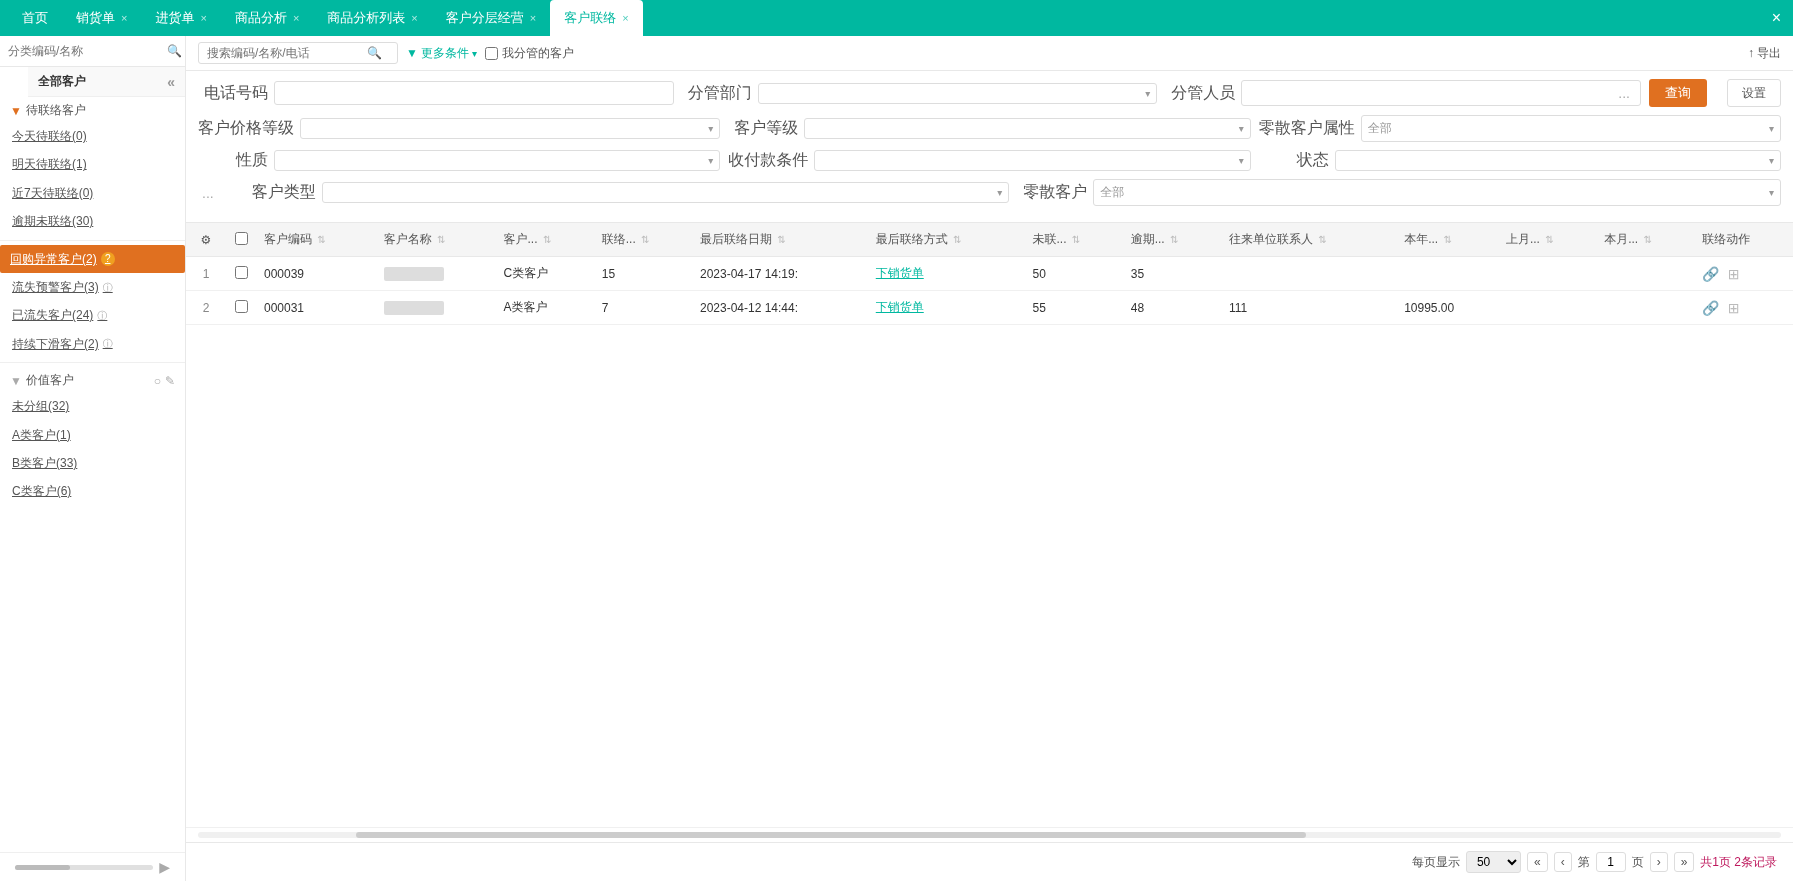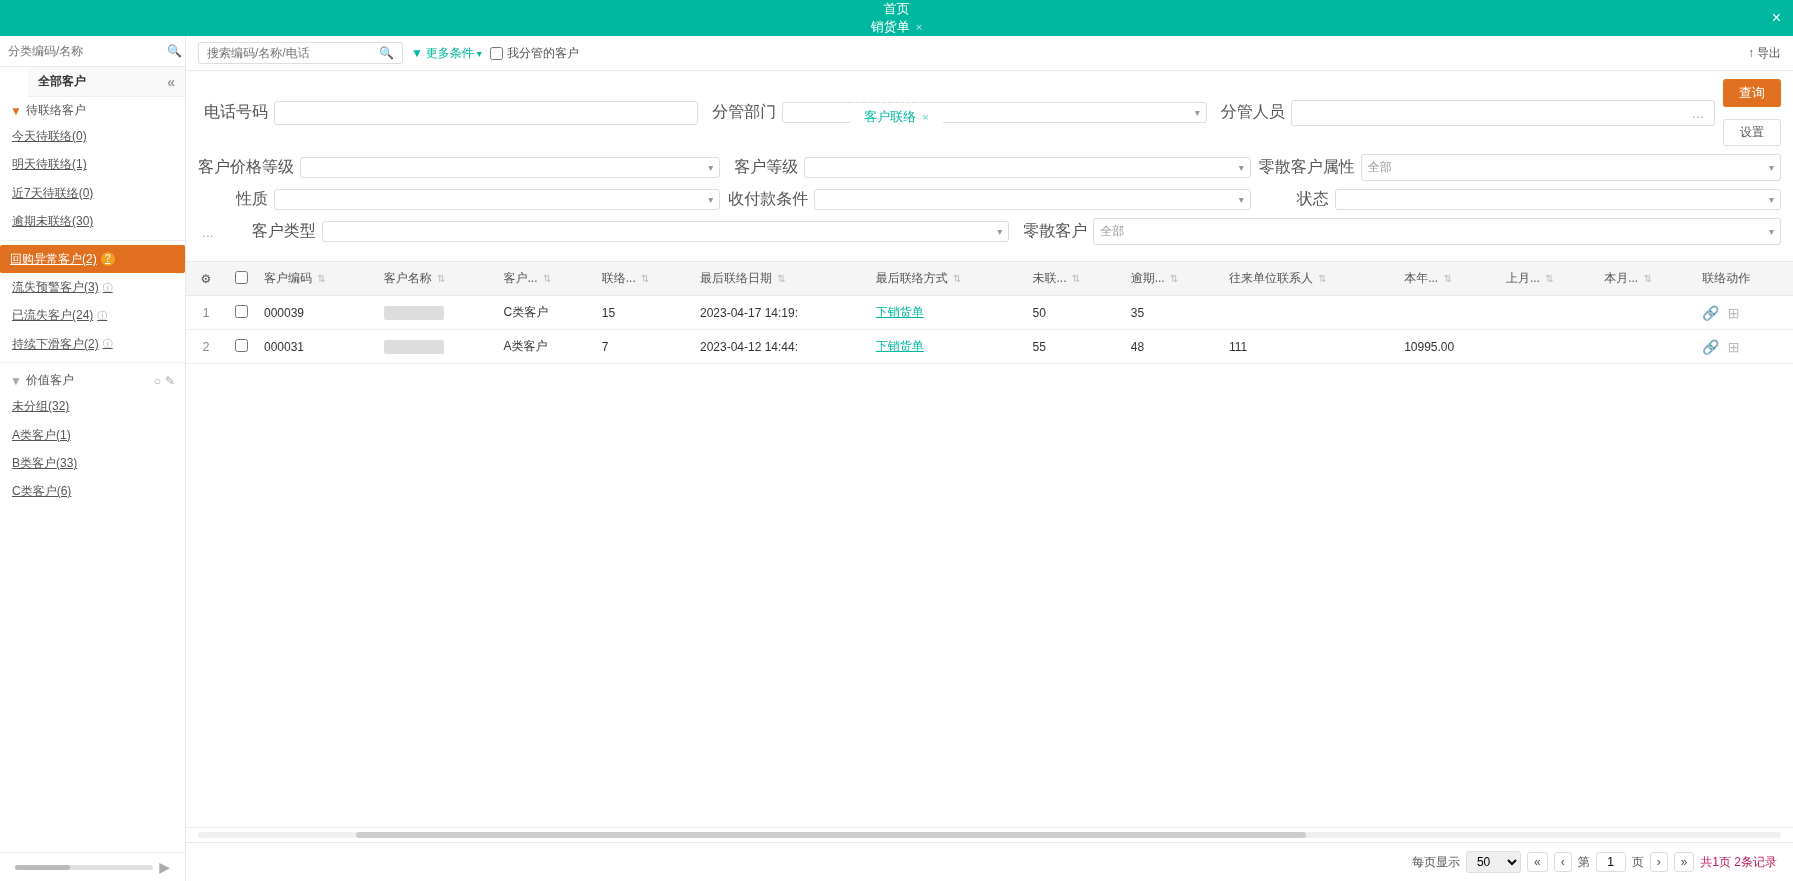--- a/index.html
+++ b/index.html
@@ -4,21 +4,20 @@
   <style>
     * { box-sizing: border-box; margin: 0; padding: 0; }
     body { font-family: 'Microsoft YaHei', Arial, sans-serif; font-size: 12px; background: #f5f5f5; color: #333; overflow: hidden; }
 
     
     .top-nav {
       display: flex; align-items: center;
       background: #00b8a0; height: 36px;
       padding: 0 8px;
       position: relative;
-      flex-direction: column;
     }
     .top-nav .nav-item {
       color: #fff; padding: 0 14px; height: 36px; display: flex; align-items: center;
       cursor: pointer; font-size: 13px; white-space: nowrap;
     }
     .top-nav .nav-item.active { background: #fff; color: #00b8a0; border-radius: 4px 4px 0 0; }
     .top-nav .nav-item .close-btn { margin-left: 6px; font-size: 11px; opacity: 0.7; }
     .top-nav .close-x {
       position: absolute; right: 12px; top: 50%; transform: translateY(-50%);
       color: #fff; font-size: 16px; cursor: pointer;
@@ -90,21 +89,21 @@
       background: #f5f5f5;
     }
 
     
     .filter-top {
       display: flex; align-items: center; padding: 6px 12px;
       background: #fff; border-bottom: 1px solid #e8e8e8; gap: 8px;
     }
     .search-input-wrap {
       display: flex; align-items: center; border: 1px solid #ddd;
-      border-radius: 3px; padding: 3px 8px; gap: 12px; min-width: 200px;
+      border-radius: 3px; padding: 3px 8px; gap: 0; min-width: 200px;
     }
     .search-input-wrap input { border: none; outline: none; font-size: 12px; width: 160px; }
     .more-conditions {
       display: flex; align-items: center; color: #00b8a0; cursor: pointer; gap: 3px;
       font-size: 12px; white-space: nowrap;
     }
     .my-customers {
       display: flex; align-items: center; gap: 4px; font-size: 12px; color: #555;
     }
     .my-customers input[type=checkbox] { cursor: pointer; }
@@ -130,21 +129,21 @@
       padding: 4px 6px; font-size: 12px; display: flex; align-items: center;
       justify-content: space-between; cursor: pointer; background: #fff;
       min-width: 100px;
     }
     .filter-input {
       flex: 1; border: 1px solid #ddd; border-radius: 3px;
       padding: 4px 6px; font-size: 12px; background: #fff; min-width: 100px;
     }
     .filter-select-val { color: #999; font-size: 12px; }
     .chevron-down { color: #999; font-size: 10px; }
-    .filter-actions { display: flex; flex-direction: column; gap: 12px; margin-left: auto; }
+    .filter-actions { display: flex; flex-direction: row; gap: 20px; margin-left: auto; }
     .btn-query {
       background: #e07020; color: #fff; border: none; border-radius: 3px;
       padding: 5px 16px; font-size: 13px; cursor: pointer;
     }
     .btn-setting {
       background: #fff; color: #555; border: 1px solid #ddd; border-radius: 3px;
       padding: 4px 14px; font-size: 12px; cursor: pointer; text-align: center;
     }
     .dots-btn { color: #aaa; cursor: pointer; font-size: 14px; padding: 0 4px; }
 

